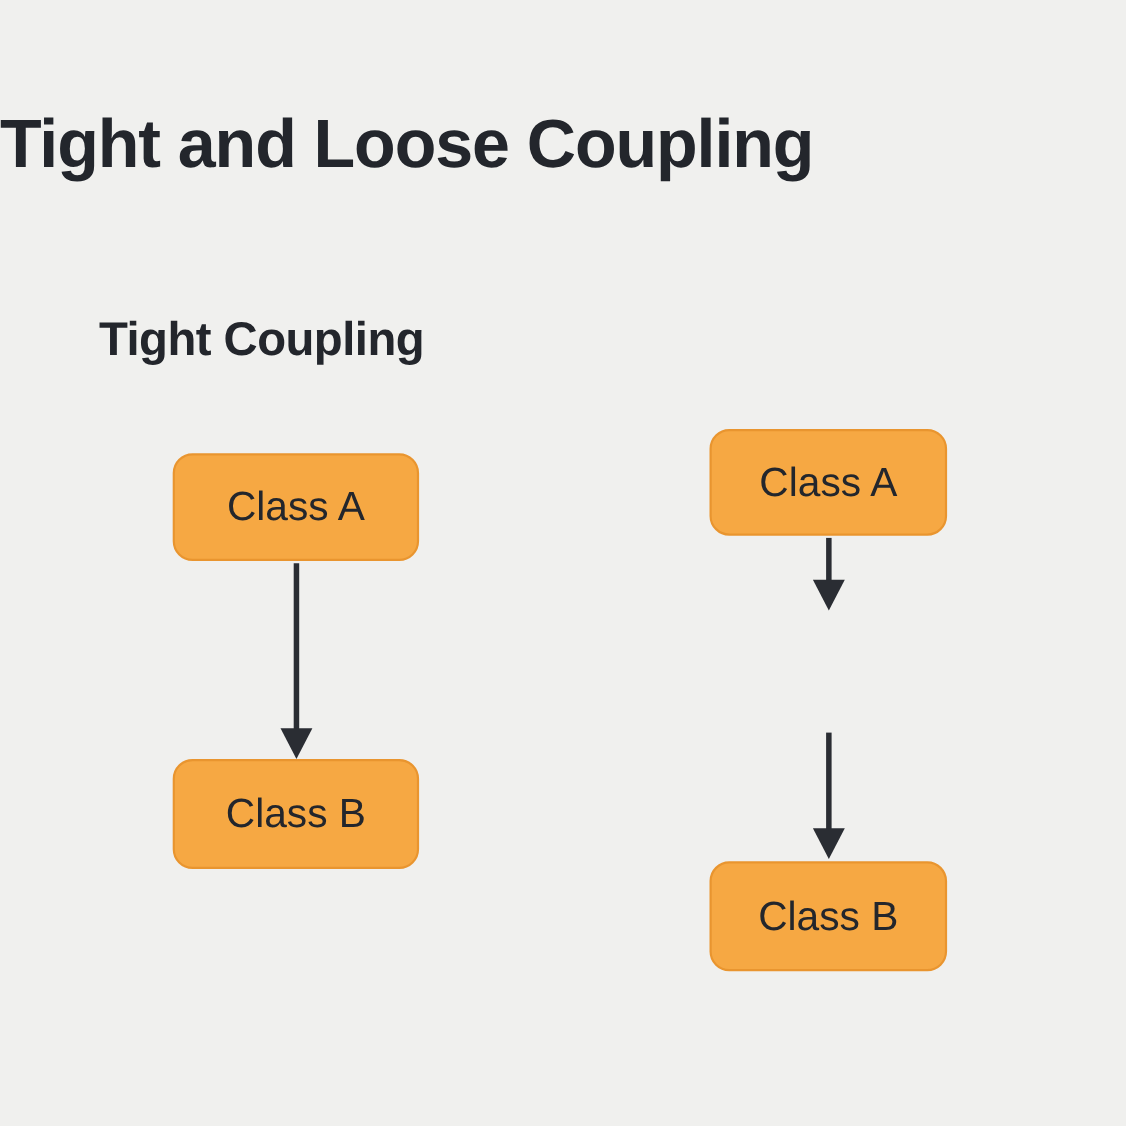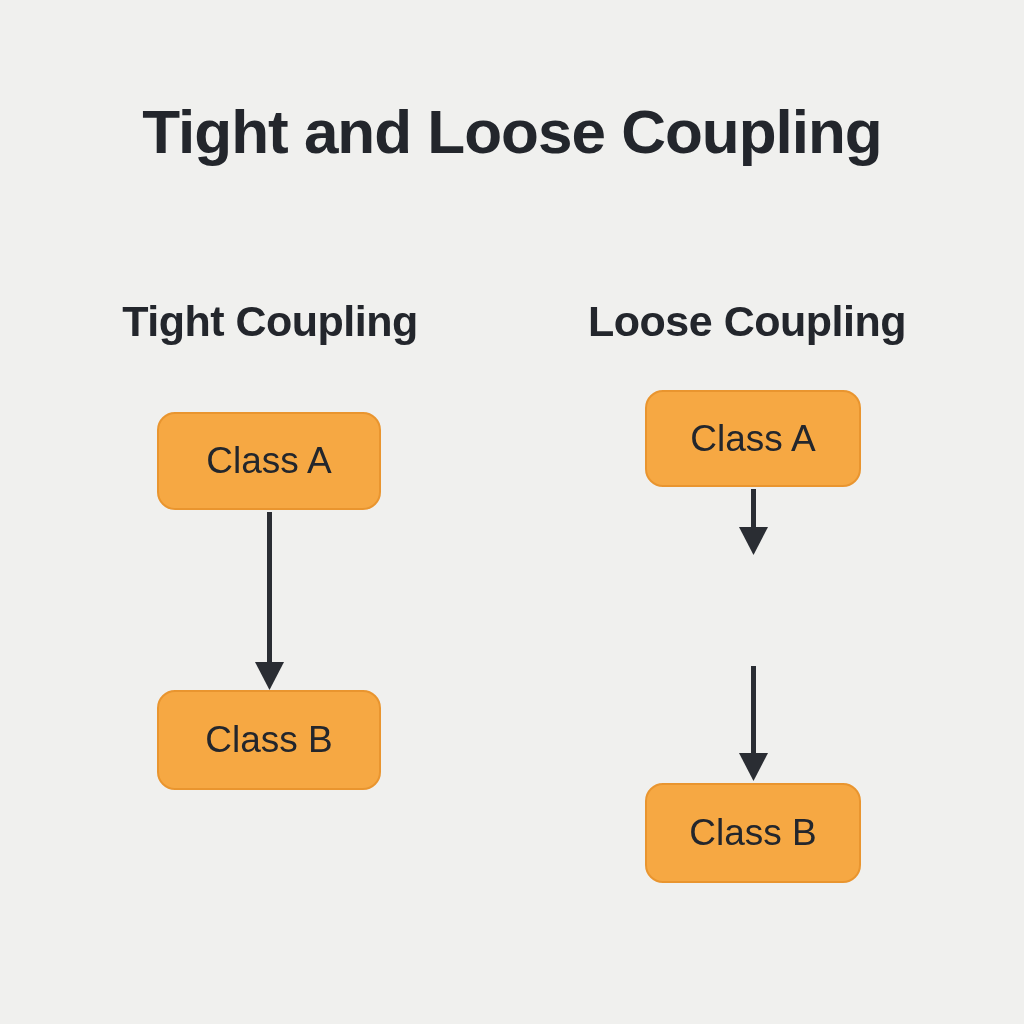--- a/index.html
+++ b/index.html
@@ -19,34 +19,31 @@
   .canvas{
     position:relative;
     width:1024px;
     height:1024px;
     background:var(--background);
     overflow:hidden;
   }
   .title{
     position:absolute;
     left:0; right:0; top:96px;
-    text-align:center;
     font-size:62px;
     font-weight:700;
     letter-spacing:-1px;
     color:var(--text);
   }
   .col-heading{
     position:absolute;
-    text-align:center;
     font-size:43px;
     font-weight:600;
     letter-spacing:-0.5px;
     color:var(--text);
-    margin-top:12px;
   }
   .col-heading.left{ left:90px;  width:360px; top:285px; }
   .col-heading.right{ left:567px; width:360px; top:285px; }
   .node{
     position:absolute;
     display:flex;
     align-items:center;
     justify-content:center;
     font-size:37px;
     font-weight:500;
@@ -75,21 +72,20 @@
   }
 </style>
 </head>
 <body>
 
 <div class="canvas">
 
   <div class="title">Tight and Loose Coupling</div>
 
   <div class="col-heading left">Tight Coupling</div>
-  <div class="col-heading right">Loose Coupling</div>
 
   <div class="node box tight-a">Class A</div>
   <div class="node box tight-b">Class B</div>
 
   <div class="node box loose-a">Class A</div>
   <div class="node box loose-b">Class B</div>
 
   <svg class="arrows" viewBox="0 0 1024 1024" xmlns="http://www.w3.org/2000/svg">
     <g>
       <line x1="269.5" y1="512" x2="269.5" y2="664" stroke="var(--arrow)" stroke-width="5"></line>

